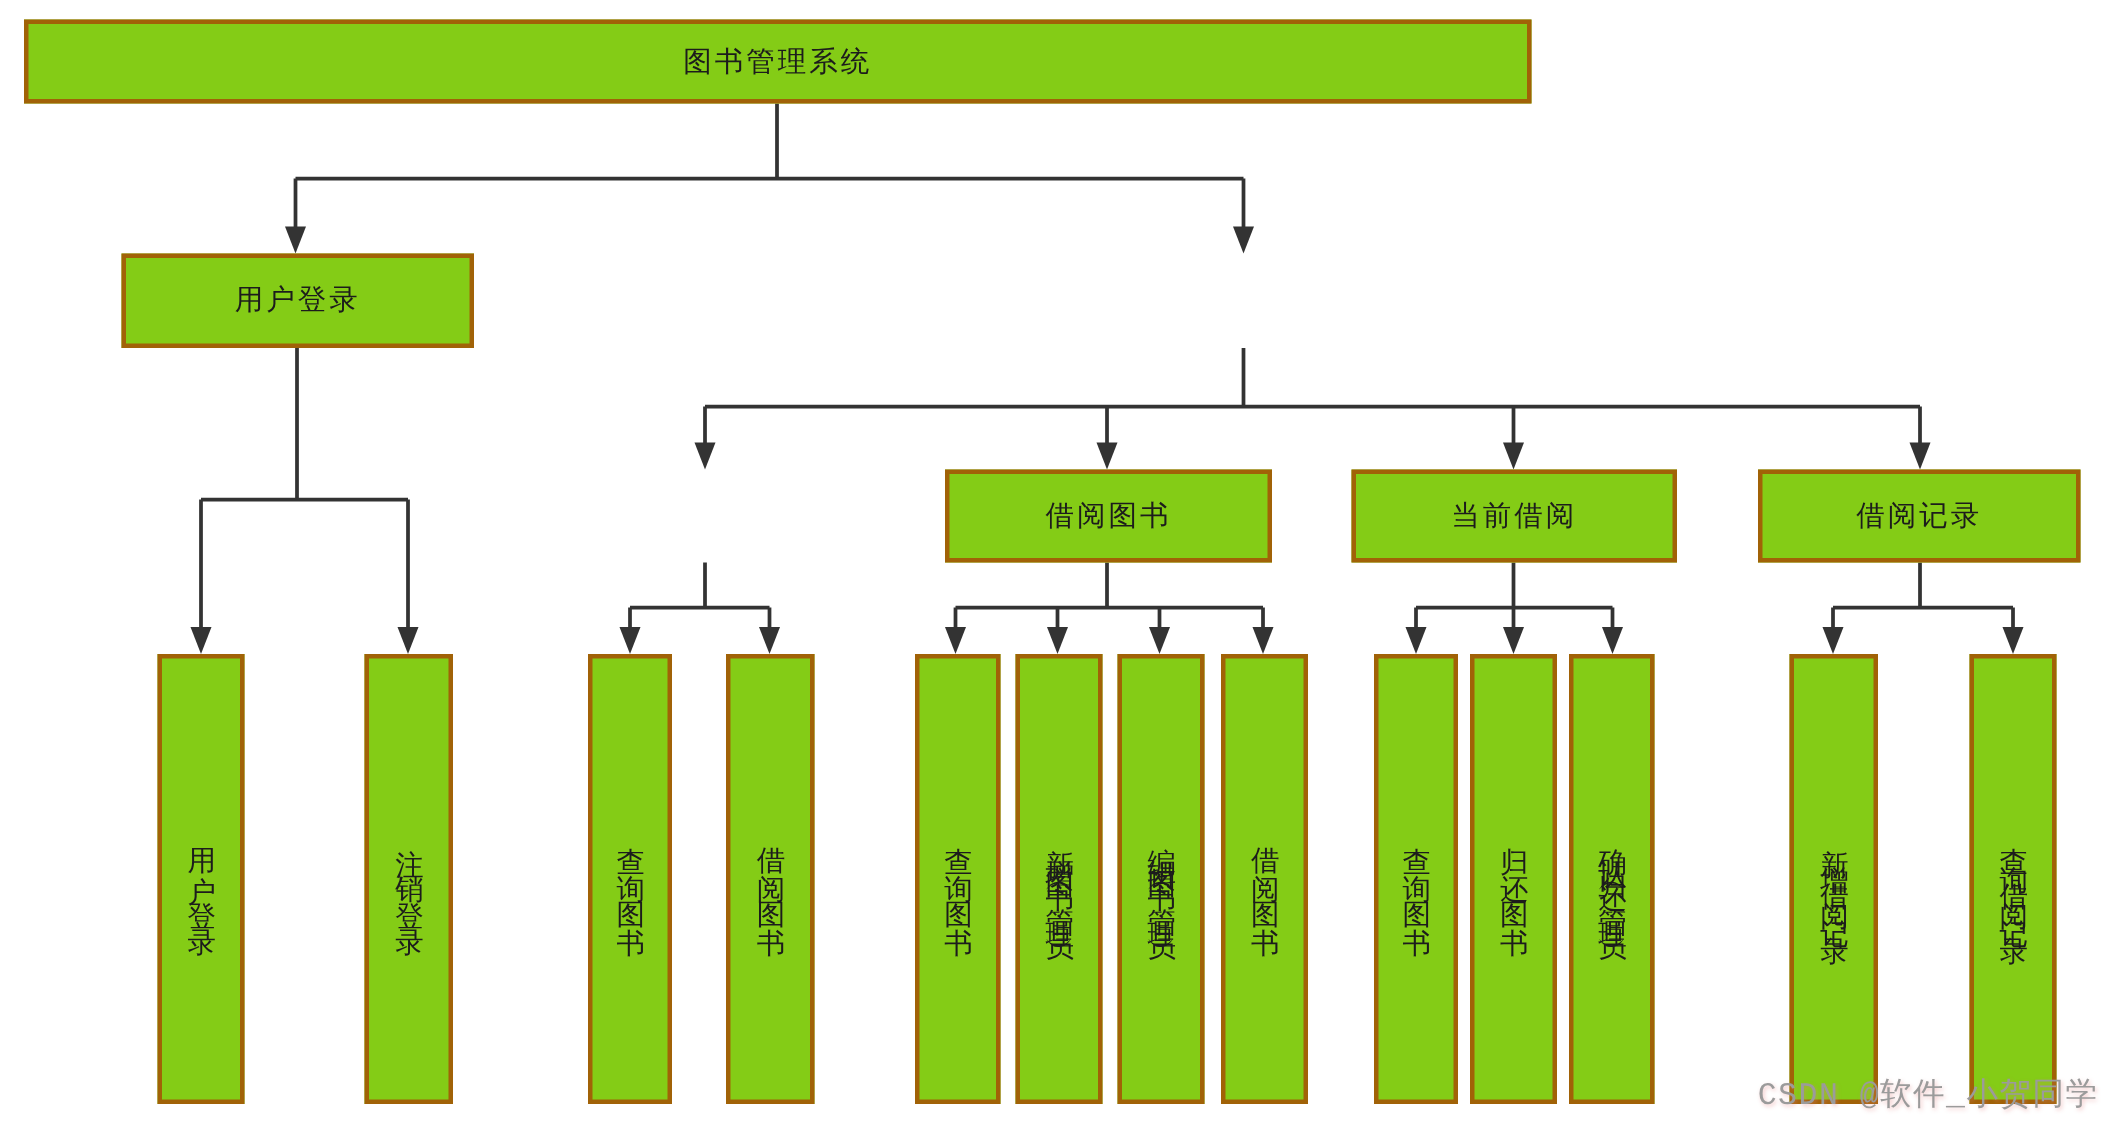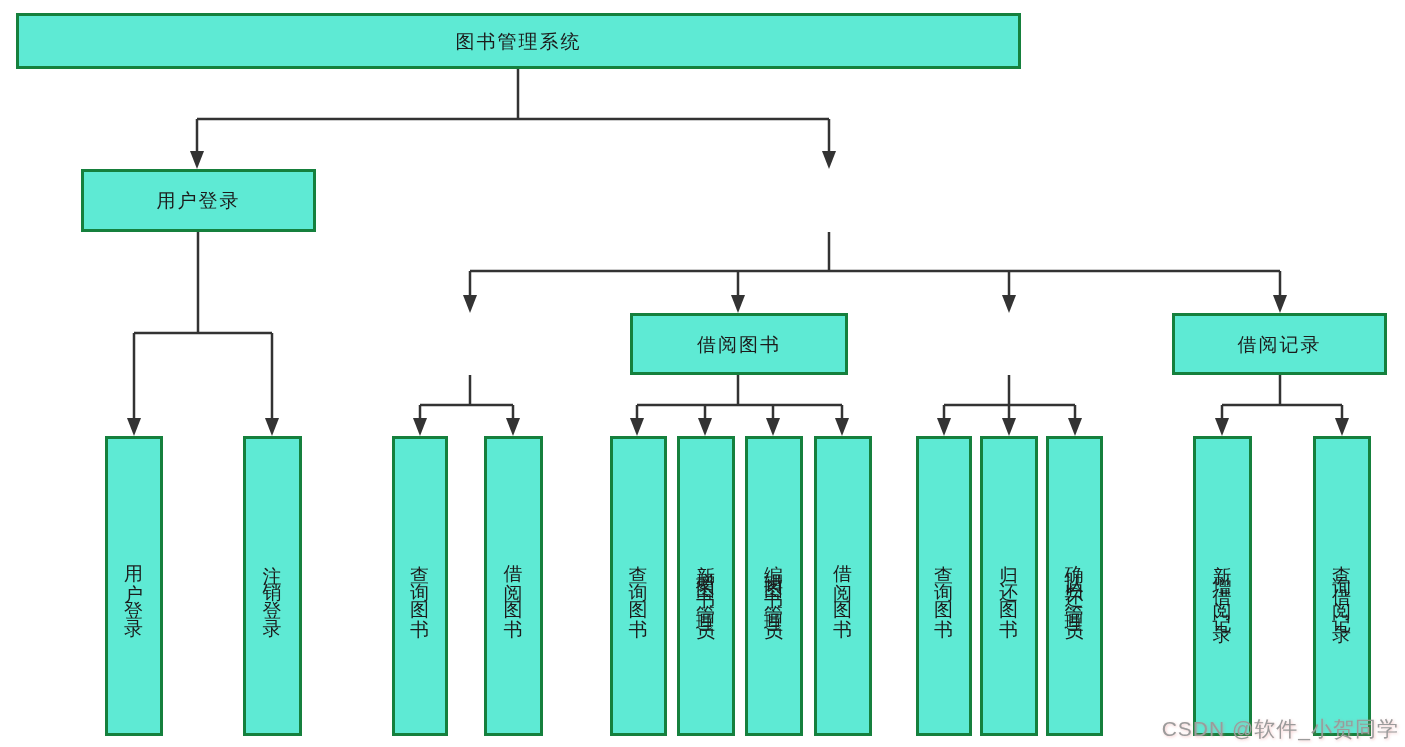--- a/index.html
+++ b/index.html
@@ -2,35 +2,36 @@
 <html><head>
 <meta charset="utf-8">
 <style>
   html,body{margin:0;padding:0;background:#ffffff;}
   .canvas{
     position:relative;width:1405px;height:747px;background:#ffffff;overflow:hidden;
     font-family:"Liberation Sans","DejaVu Sans",sans-serif;color:#1c1c1c;
   }
   svg.connectors{position:absolute;left:0;top:0;z-index:0;}
   .box{
-    position:absolute;background:#5eead4;border:3px solid #15803d;box-sizing:border-box;
+    position:absolute;background:#84cc16;border:3px solid #a16207;box-sizing:border-box;
     display:flex;align-items:center;justify-content:center;z-index:1;
     font-size:19px;line-height:1;letter-spacing:2px;
   }
   .box .label{white-space:nowrap;}
   .v .label{
     writing-mode:vertical-rl;text-orientation:mixed;
     letter-spacing:18px;white-space:nowrap;
   }
   .v .label.len-med{letter-spacing:12px;}
   .v .label.len-long{letter-spacing:8px;}
   .watermark{
     position:absolute;right:6px;bottom:4px;z-index:2;
     font-size:21px;letter-spacing:1px;color:#9b9b9b;
     text-shadow:1px 1px 3px rgba(226,128,128,0.45);
+    font-family:Liberation Mono, monospace;
   }
 </style>
 </head>
 <body>
 
 <div class="canvas">
 
   <svg class="connectors" width="1405" height="747">
     <g stroke="#333333" stroke-width="2.5" fill="none">
 
@@ -98,20 +99,23 @@
     <span class="label">图书管理系统</span>
   </div>
 
   <div class="box h" style="left:81px;top:169px;width:235px;height:63px">
     <span class="label">用户登录</span>
   </div>
 
   <div class="box h" style="left:630px;top:313px;width:218px;height:62px">
     <span class="label">借阅图书</span>
   </div>
+  <div class="box h" style="left:901px;top:313px;width:217px;height:62px">
+    <span class="label">当前借阅</span>
+  </div>
   <div class="box h" style="left:1172px;top:313px;width:215px;height:62px">
     <span class="label">借阅记录</span>
   </div>
 
   <div class="box v" style="left:105px;top:436px;width:58px;height:300px">
     <span class="label">用户登录</span>
   </div>
   <div class="box v" style="left:243px;top:436px;width:59px;height:300px">
     <span class="label">注销登录</span>
   </div>

